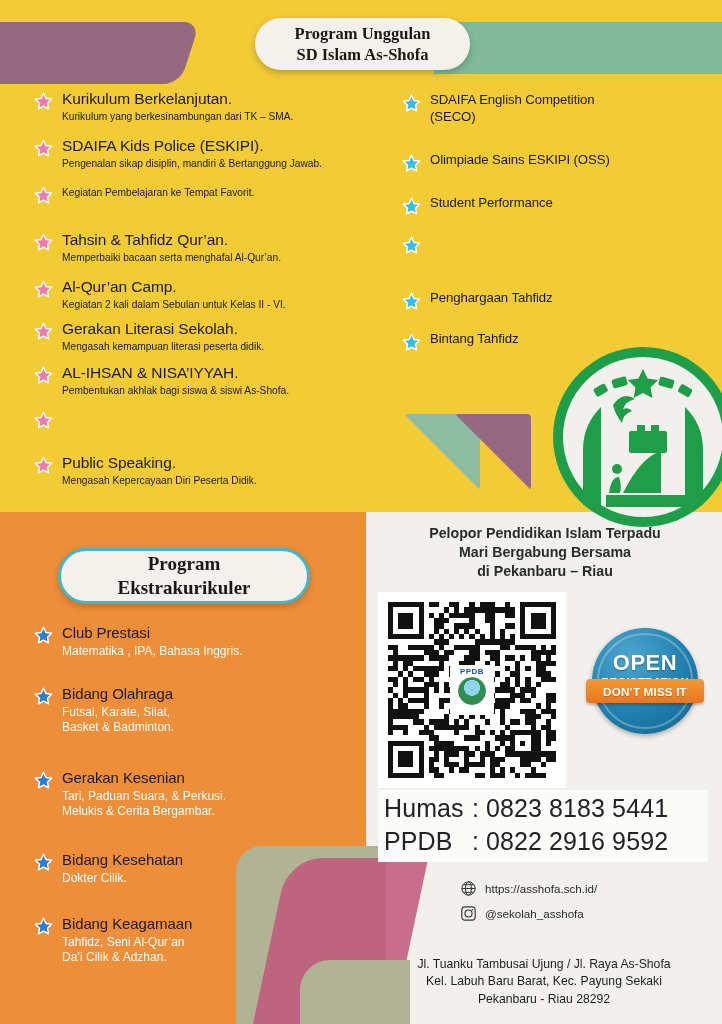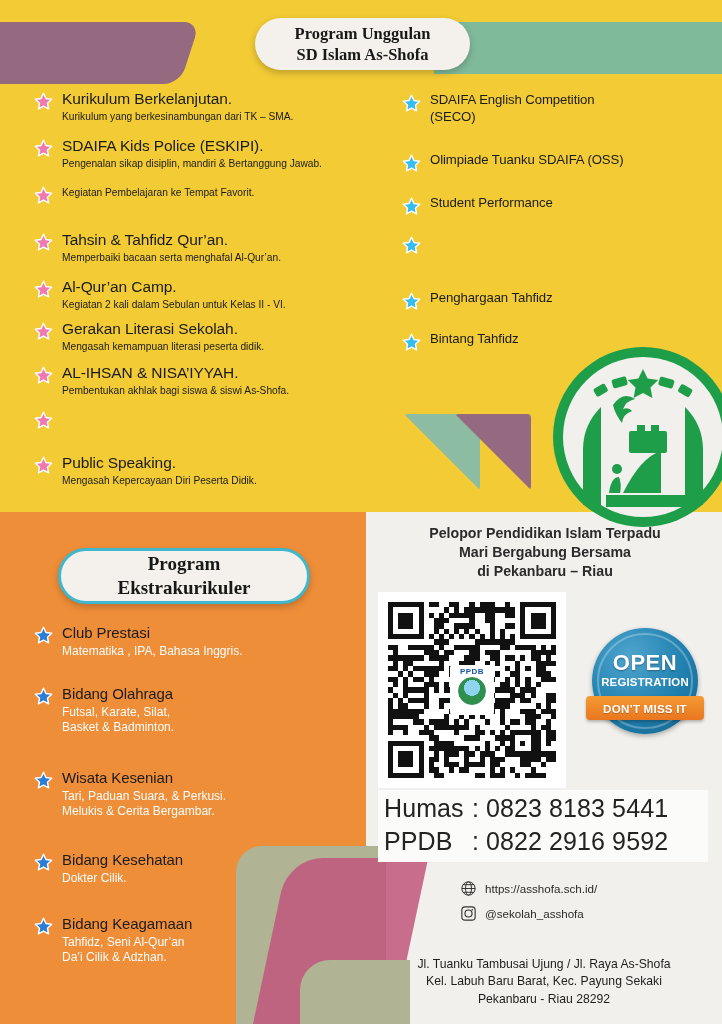--- a/index.html
+++ b/index.html
@@ -200,21 +200,21 @@
     text-align:center; color:#fff; font-weight:bold;
     font-size:22px; letter-spacing:.5px;
     text-shadow:0 1px 2px rgba(0,0,0,.35);
   }
   #openreg .l2{
     position:absolute; left:0; right:0; top:48px;
     text-align:center; color:#fff; font-weight:bold;
     font-size:11.4px; letter-spacing:.2px;
   }
   #openreg .ribbon{
-    position:absolute; left:-6px; right:-6px; top:68px;
+    position:absolute; left:-6px; right:-6px; top:51px;
     height:24px;
     background:linear-gradient(#f59a33,#e9761f);
     border-radius:4px;
     display:flex;align-items:center;justify-content:center;
     color:#fff;font-weight:bold;font-size:11.6px;letter-spacing:.2px;
     box-shadow:0 2px 3px rgba(0,0,0,.25);
     text-shadow:0 1px 1px rgba(0,0,0,.25);
   }
 
   
@@ -415,21 +415,21 @@
       </span>
     </div>
 
     <div class="row" style="left:402px; top:152px;">
       <span class="bullet">
         <svg viewBox="0 0 24 24">
             <path d="M12 1.6l3.1 6.6 7.2 .9 -5.3 5 1.4 7.2 -6.4 -3.6 -6.4 3.6 1.4 -7.2 -5.3 -5 7.2 -.9z" fill="#35bdf0" stroke="#ffffff" stroke-width="1.8" stroke-linejoin="round"></path>
           </svg>
       </span>
       <span class="txtwrap">
-        <span class="t-main" style="white-space:pre-line">Olimpiade Tuanku SDAIFA (OSS)</span>
+        <span class="t-main" style="white-space:pre-line">Olimpiade Sains ESKIPI (OSS)</span>
       </span>
     </div>
 
     <div class="row" style="left:402px; top:195px;">
       <span class="bullet">
         <svg viewBox="0 0 24 24">
             <path d="M12 1.6l3.1 6.6 7.2 .9 -5.3 5 1.4 7.2 -6.4 -3.6 -6.4 3.6 1.4 -7.2 -5.3 -5 7.2 -.9z" fill="#35bdf0" stroke="#ffffff" stroke-width="1.8" stroke-linejoin="round"></path>
           </svg>
       </span>
       <span class="txtwrap">
@@ -499,21 +499,21 @@
       </span>
     </div>
 
     <div class="row" style="left:34px; top:769px;">
       <span class="bullet">
         <svg viewBox="0 0 24 24">
             <path d="M12 1.6l3.1 6.6 7.2 .9 -5.3 5 1.4 7.2 -6.4 -3.6 -6.4 3.6 1.4 -7.2 -5.3 -5 7.2 -.9z" fill="#2a7fd4" stroke="#ffffff" stroke-width="1.8" stroke-linejoin="round"></path>
           </svg>
       </span>
       <span class="txtwrap">
-        <span class="t-main">Wisata Kesenian</span>
+        <span class="t-main">Gerakan Kesenian</span>
         <span class="t-sub" style="white-space:pre-line">Tari, Paduan Suara, &amp; Perkusi.
 Melukis &amp; Cerita Bergambar.</span>
       </span>
     </div>
 
     <div class="row" style="left:34px; top:851px;">
       <span class="bullet">
         <svg viewBox="0 0 24 24">
             <path d="M12 1.6l3.1 6.6 7.2 .9 -5.3 5 1.4 7.2 -6.4 -3.6 -6.4 3.6 1.4 -7.2 -5.3 -5 7.2 -.9z" fill="#2a7fd4" stroke="#ffffff" stroke-width="1.8" stroke-linejoin="round"></path>
           </svg>

